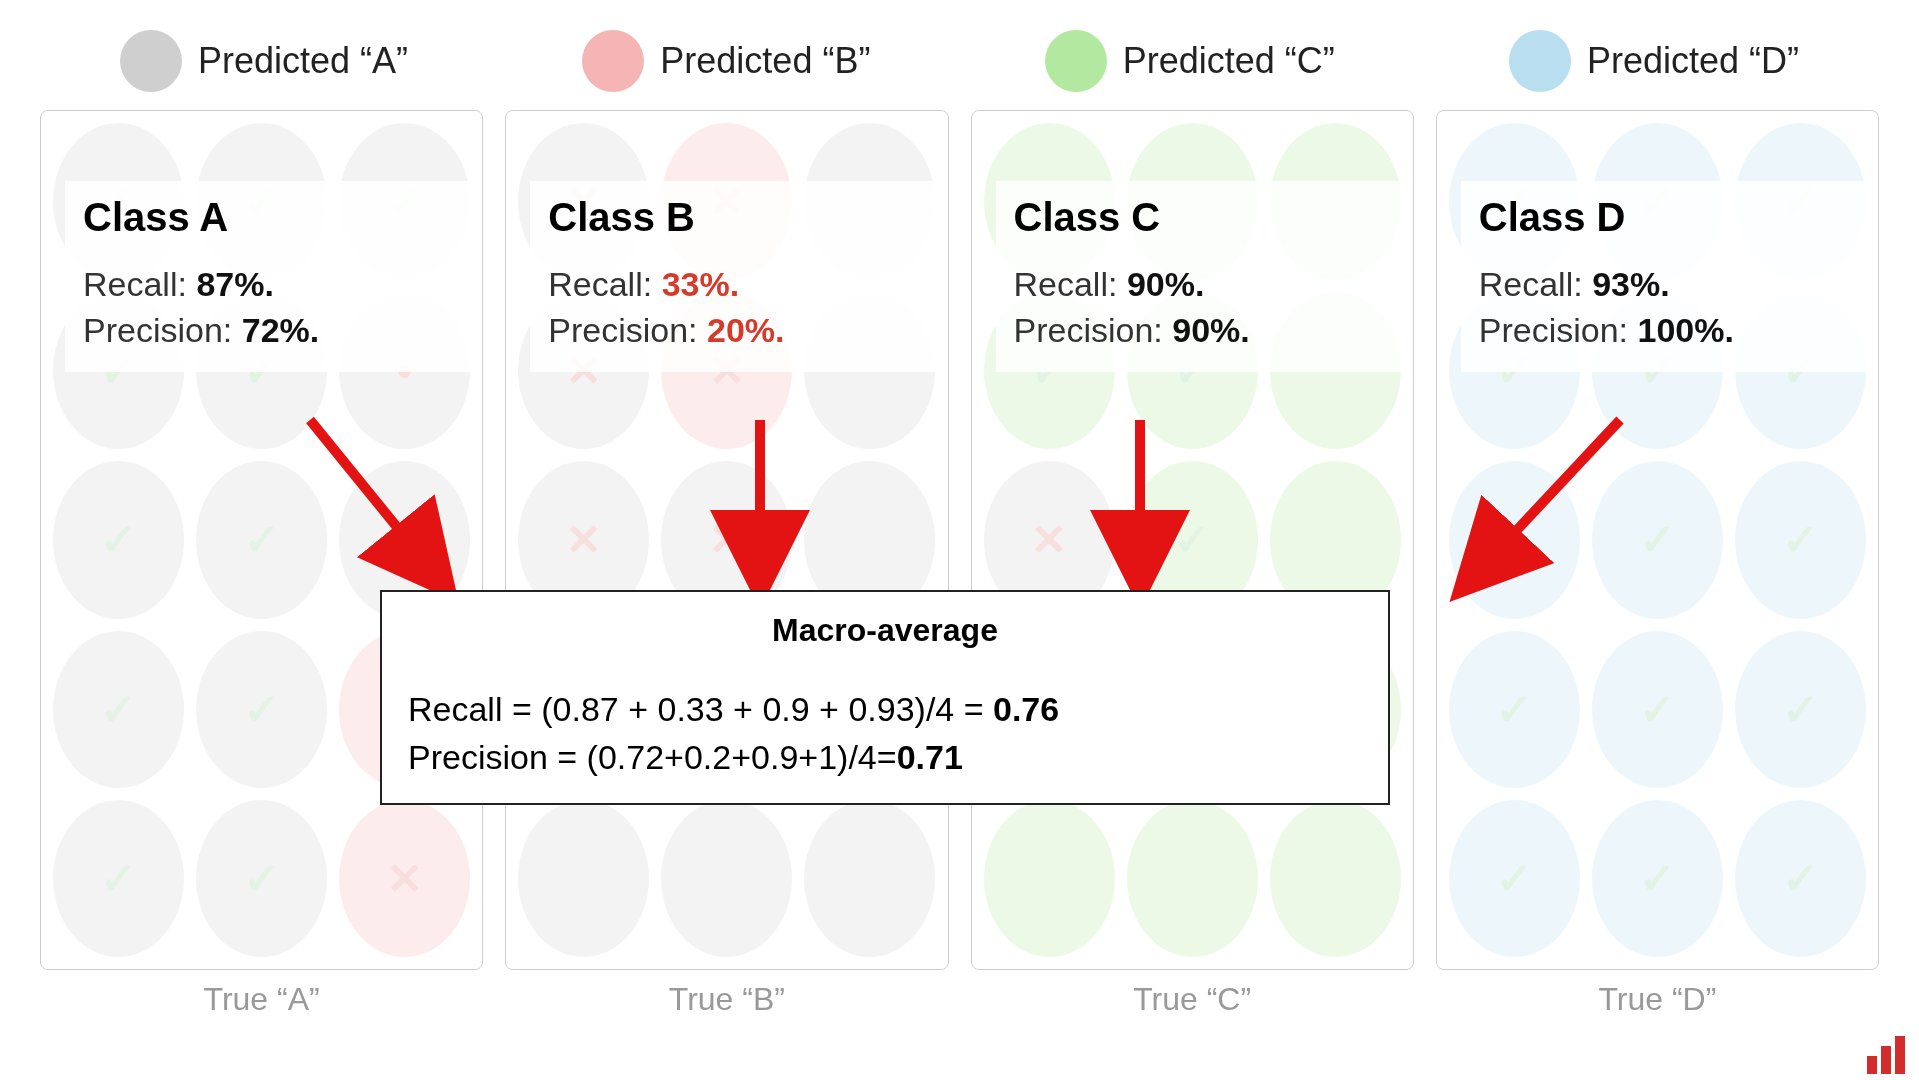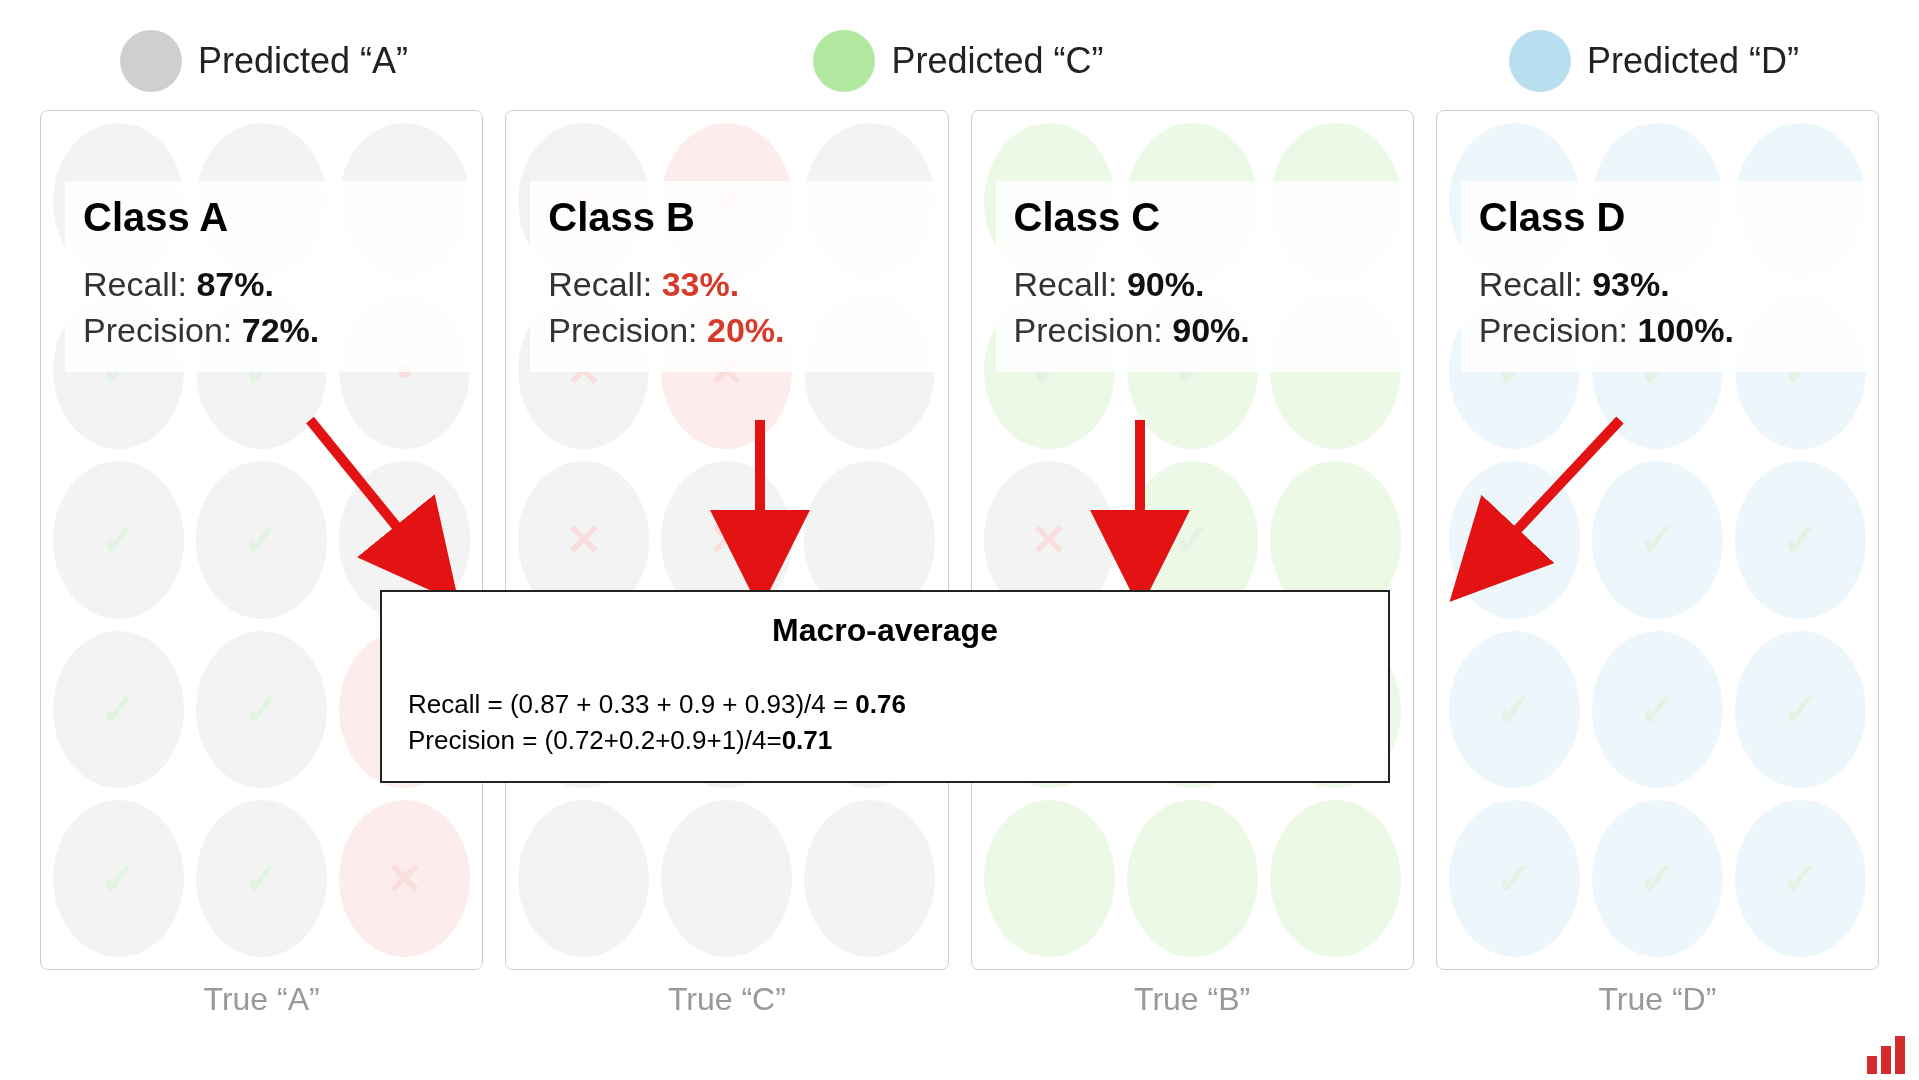--- a/index.html
+++ b/index.html
@@ -29,39 +29,43 @@
   .card .row { font-size: 34px; color: #333; line-height: 1.35; }
   .card .val { font-weight: 700; }
 
   
   .truelabels { position: absolute; left: 40px; right: 40px; bottom: 62px; display: flex; gap: 22px; }
   .truelabels > div { flex:1; text-align:center; font-size: 32px; color:#999;margin-top:7px; }
 
   
   .macro { position: absolute; z-index: 6; left: 380px; top: 590px; width: 1010px; background: #fff; border: 2px solid #222; padding: 20px 26px 22px 26px; }
   .macro h3 { font-size: 32px; font-weight:800; text-align:center; margin-bottom: 37px; }
-  .macro .line { font-size: 26px; line-height: 1.4; }
+  .macro .line { font-size: 34px; line-height: 1.4; }
   .macro .line b { font-weight:800; }
 
   .arrows { position:absolute; inset:0; z-index:5; pointer-events:none; }
 
   
   .logo { position:absolute; right: 14px; bottom: 6px; display:flex; align-items:flex-end; gap:4px; }
   .logo span { display:block; width: 10px; background:#d32c2c; }
 </style>
 </head>
 <body>
 <div class="stage">
 
   <div class="legend">
       <div class="legend-item">
         <div class="legend-dot" style="background: rgb(207, 207, 207);"></div>
         <div class="legend-label">Predicted “A”</div>
       </div>
       <div class="legend-item">
+        <div class="legend-dot" style="background: rgb(245, 181, 181);"></div>
+        <div class="legend-label">Predicted “B”</div>
+      </div>
+      <div class="legend-item">
         <div class="legend-dot" style="background: rgb(179, 232, 160);"></div>
         <div class="legend-label">Predicted “C”</div>
       </div>
       <div class="legend-item">
         <div class="legend-dot" style="background: rgb(185, 222, 240);"></div>
         <div class="legend-label">Predicted “D”</div>
       </div>
     </div>
 
   <div class="panels">
@@ -252,22 +256,22 @@
         <div class="card">
           <h2>Class D</h2>
           <div class="row"><span>Recall: </span><span class="val" style="color:#111">93%.</span></div>
           <div class="row"><span>Precision: </span><span class="val" style="color:#111">100%.</span></div>
         </div>
       </div>
     </div>
 
   <div class="truelabels">
       <div>True “A”</div>
+      <div>True “B”</div>
       <div>True “C”</div>
-      <div>True “B”</div>
       <div>True “D”</div>
     </div>
 
   <svg class="arrows" viewBox="0 0 1919 1080">
     <defs>
       <marker id="ah" viewBox="0 0 10 10" refX="7" refY="5" markerWidth="10" markerHeight="10" orient="auto-start-reverse">
         <path d="M0,0 L10,5 L0,10 Z" fill="#e31313"></path>
       </marker>
     </defs>
     <line x1="310" y1="420" x2="440" y2="580" stroke="#e31313" stroke-width="10" marker-end="url(#ah)"></line>

